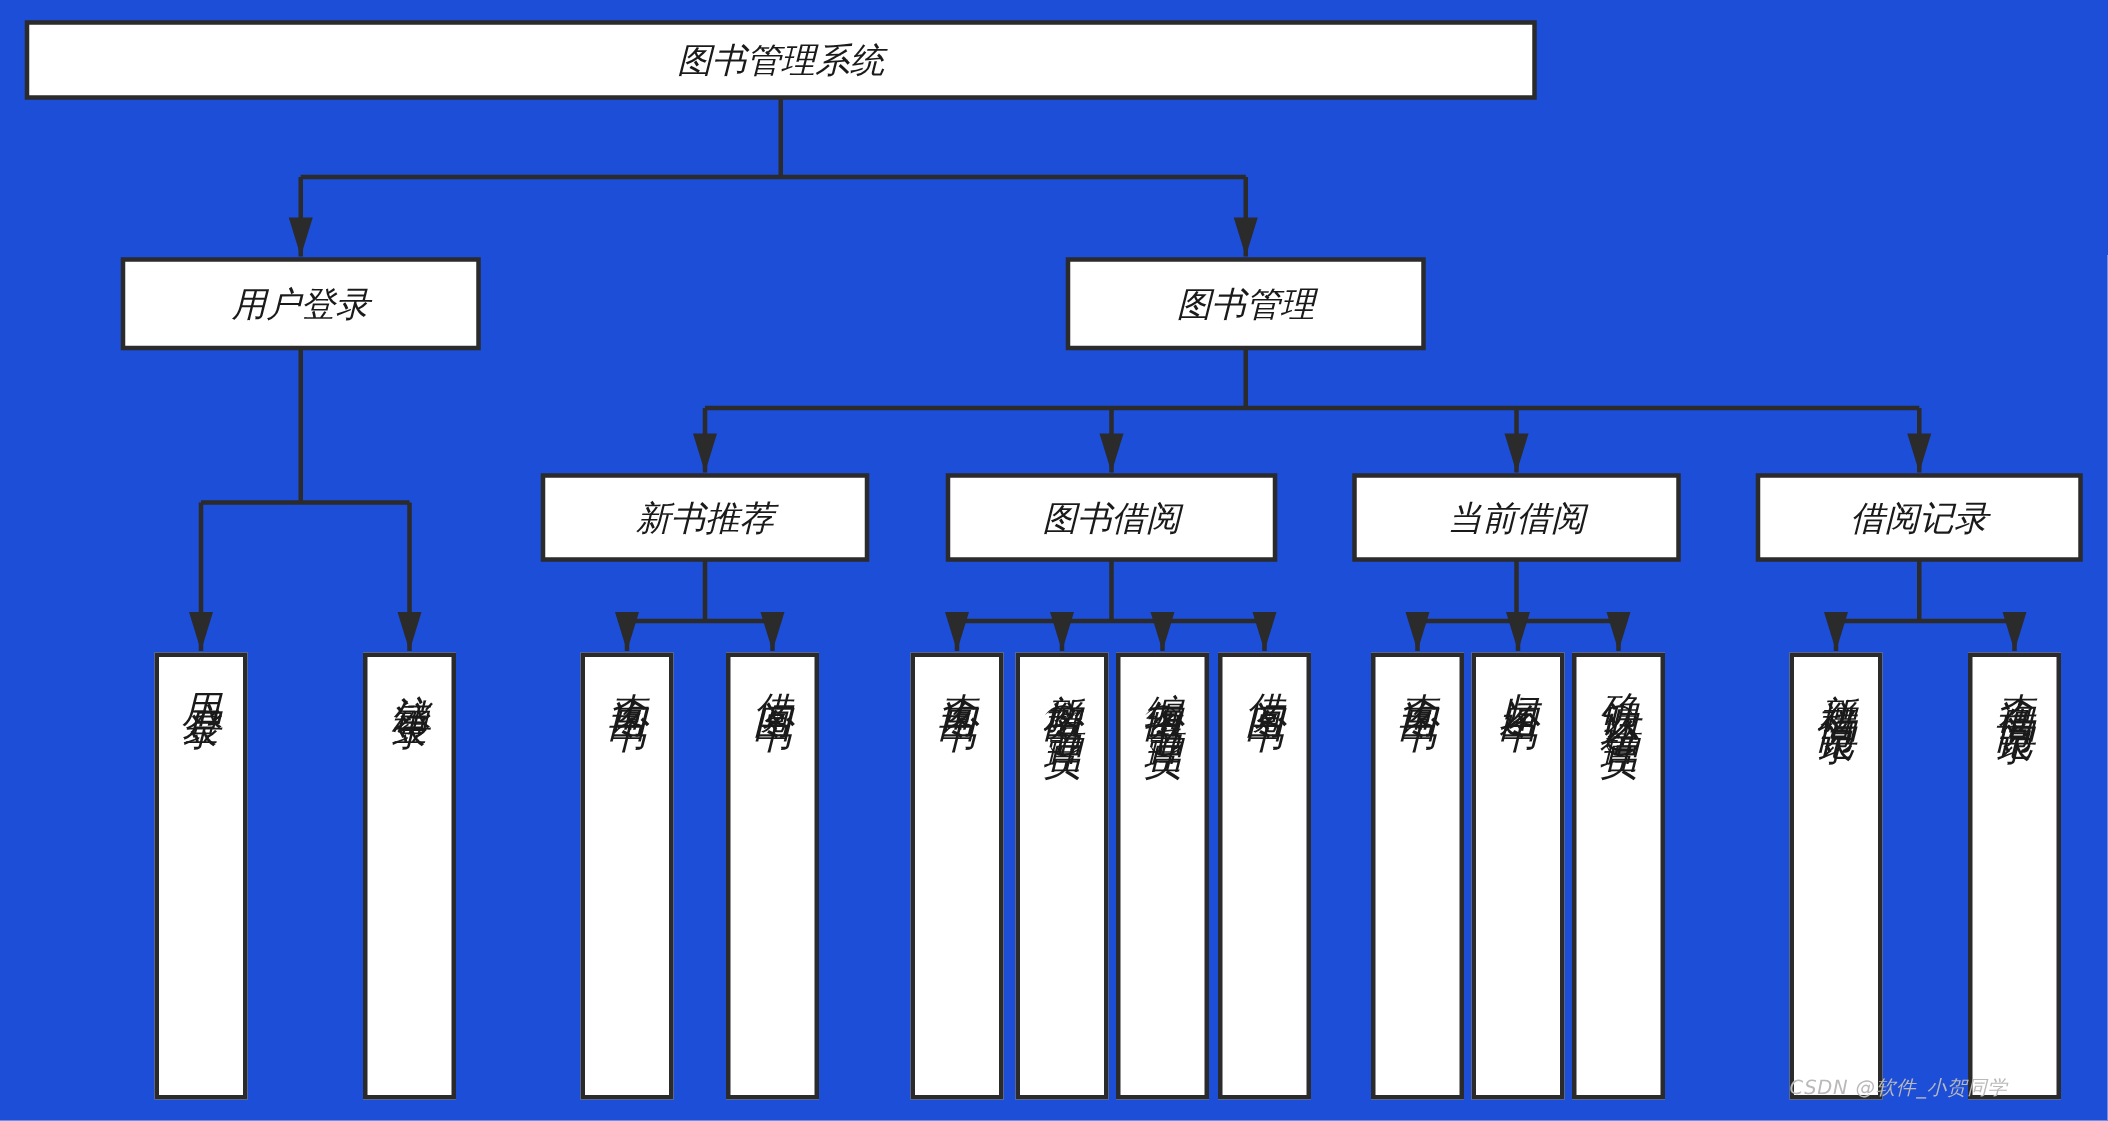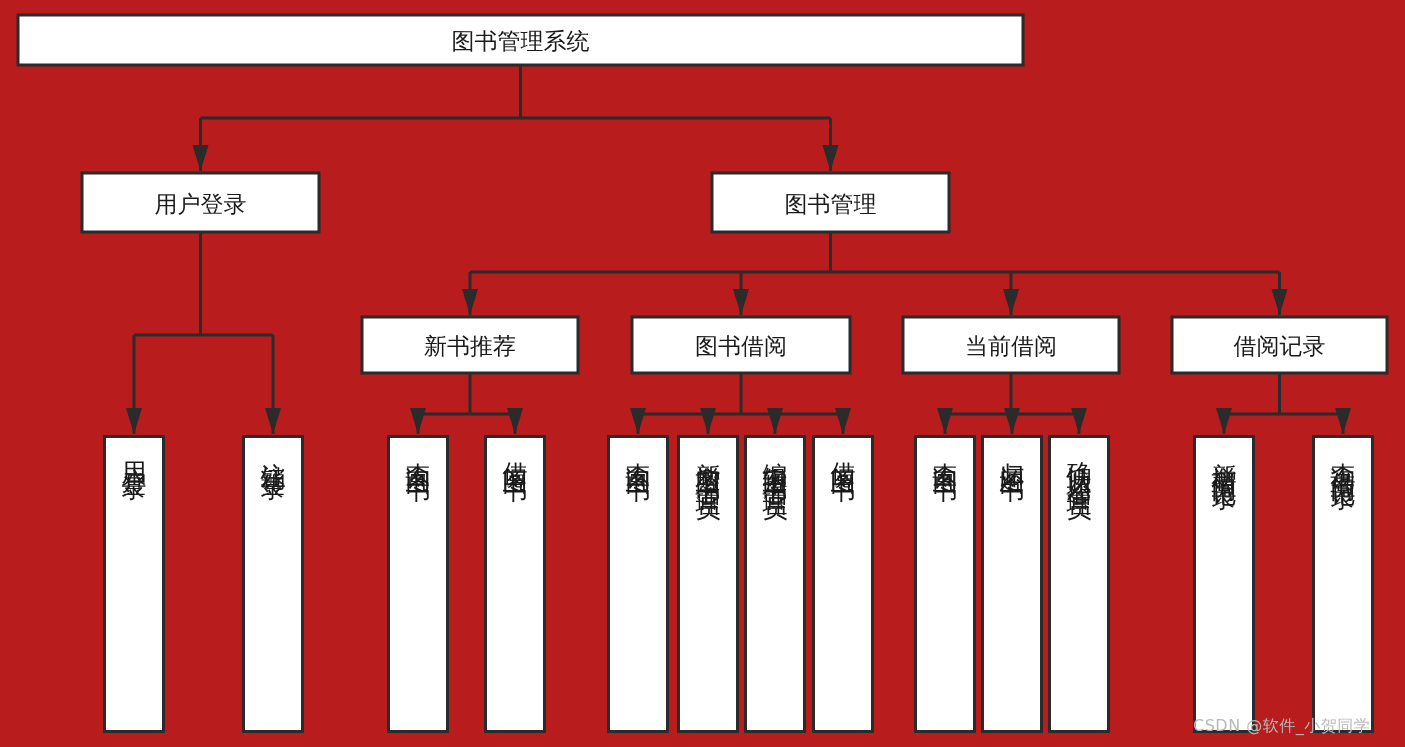--- a/index.html
+++ b/index.html
@@ -10,21 +10,22 @@
   body {
     width: 1405px;
     height: 747px;
     overflow: hidden;
     font-family: "DejaVu Sans", "Liberation Sans", sans-serif;
   }
   #diagram-root {
     position: relative;
     width: 1405px;
     height: 747px;
-    background: #b91c1c;
+    background: #1d4ed8;
+    font-style: italic;
   }
   svg#diagram-canvas {
     position: absolute;
     left: 0;
     top: 0;
     width: 1405px;
     height: 747px;
     display: block;
   }
   .node-rect {
@@ -73,21 +74,21 @@
     font-size: 25px;
     line-height: 1;
     letter-spacing: 5px;
     color: #1a1a1a;
     white-space: nowrap;
     padding-top: 4px;
   }
   .watermark {
     position: absolute;
     font-family: "DejaVu Sans", "Liberation Sans", sans-serif;
-    font-size: 16px;
+    font-size: 13px;
     color: #b9b9b9;
     white-space: nowrap;
     letter-spacing: 0.5px;
   }
 </style>
 </head>
 <body>
 
 <div id="diagram-root">
 

